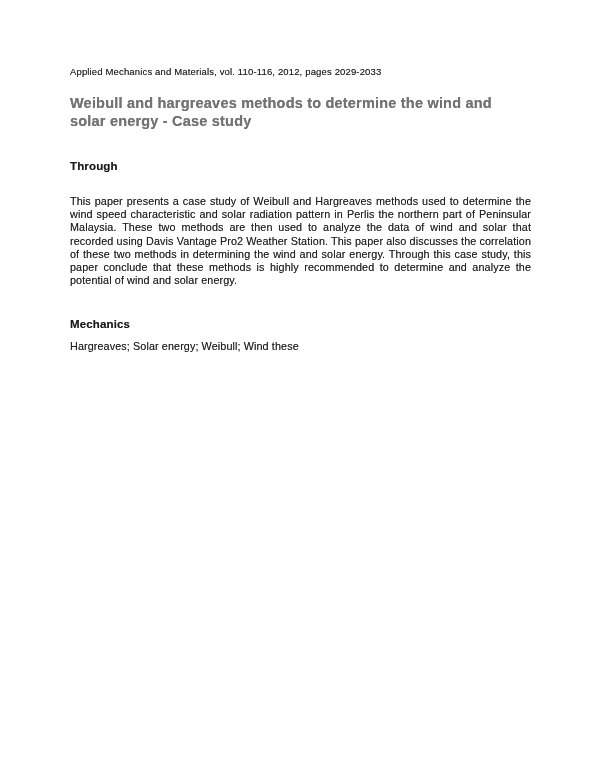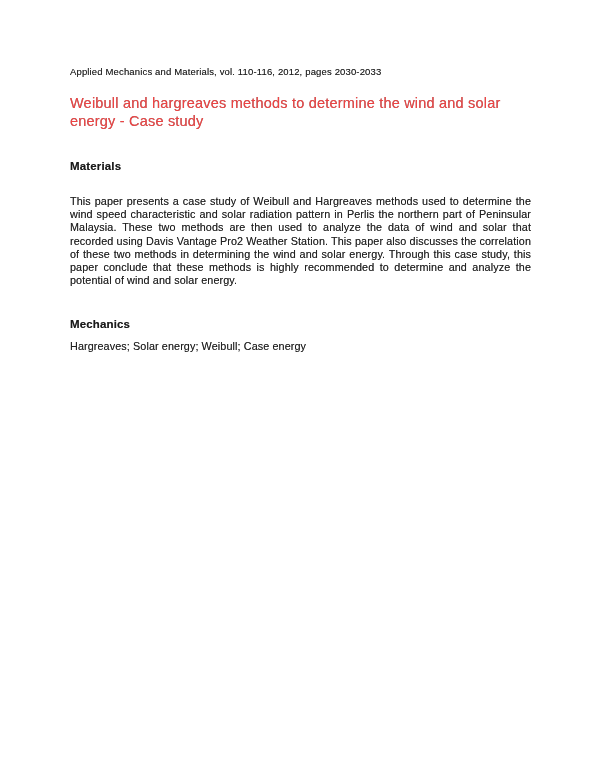--- a/index.html
+++ b/index.html
@@ -33,23 +33,23 @@
     font-size: 9.5px;
     line-height: 12px;
     letter-spacing: 0.15px;
     color: #222222;
   }
 
   .title {
     margin-top: 17px;
     font-size: 14.5px;
     line-height: 17.5px;
-    font-weight: normal;
+    font-weight: bold;
     letter-spacing: 0.2px;
-    color: #ef4444;
+    color: #737373;
   }
 
   .heading {
     font-size: 11.5px;
     line-height: 13px;
     font-weight: bold;
     letter-spacing: 0.15px;
     color: #1a1a1a;
   }
 
@@ -70,26 +70,26 @@
   .keywords-heading { margin-top: 31px; }
 
   .keywords-body { margin-top: 9px; }
 </style>
 </head>
 <body>
 
 <div class="page">
   <div class="content">
 
-    <p class="citation">Applied Mechanics and Materials, vol. 110-116, 2012, pages 2030-2033</p>
+    <p class="citation">Applied Mechanics and Materials, vol. 110-116, 2012, pages 2029-2033</p>
 
     <h1 class="title">Weibull and hargreaves methods to determine the wind and solar energy - Case study</h1>
 
-    <h2 class="heading abstract-heading">Materials</h2>
+    <h2 class="heading abstract-heading">Through</h2>
 
     <p class="body abstract-body">This paper presents a case study of Weibull and Hargreaves methods used to determine the wind speed characteristic and solar radiation pattern in Perlis the northern part of Peninsular Malaysia. These two methods are then used to analyze the data of wind and solar that recorded using Davis Vantage Pro2 Weather Station. This paper also discusses the correlation of these two methods in determining the wind and solar energy. Through this case study, this paper conclude that these methods is highly recommended to determine and analyze the potential of wind and solar energy.</p>
 
     <h2 class="heading keywords-heading">Mechanics</h2>
 
-    <p class="body keywords-body">Hargreaves; Solar energy; Weibull; Case energy</p>
+    <p class="body keywords-body">Hargreaves; Solar energy; Weibull; Wind these</p>
 
   </div>
 </div>
 
 </body></html>

